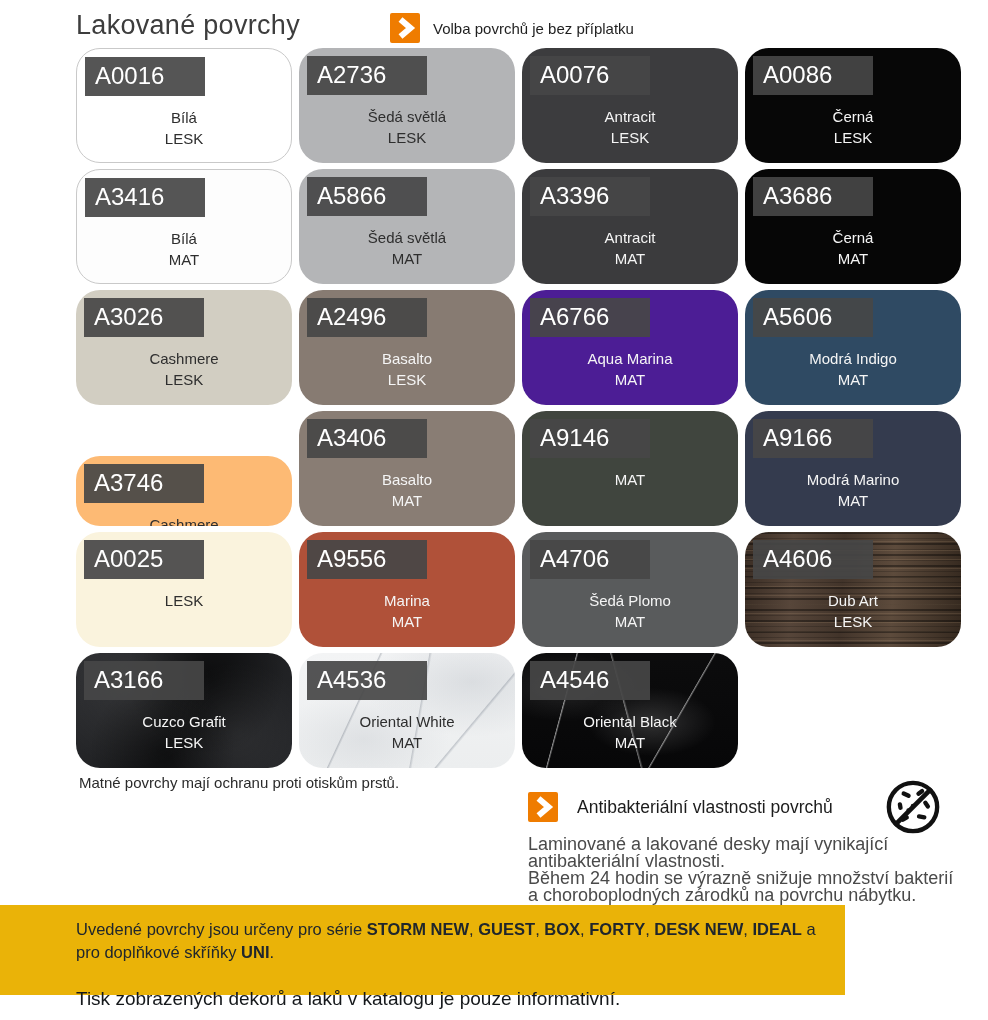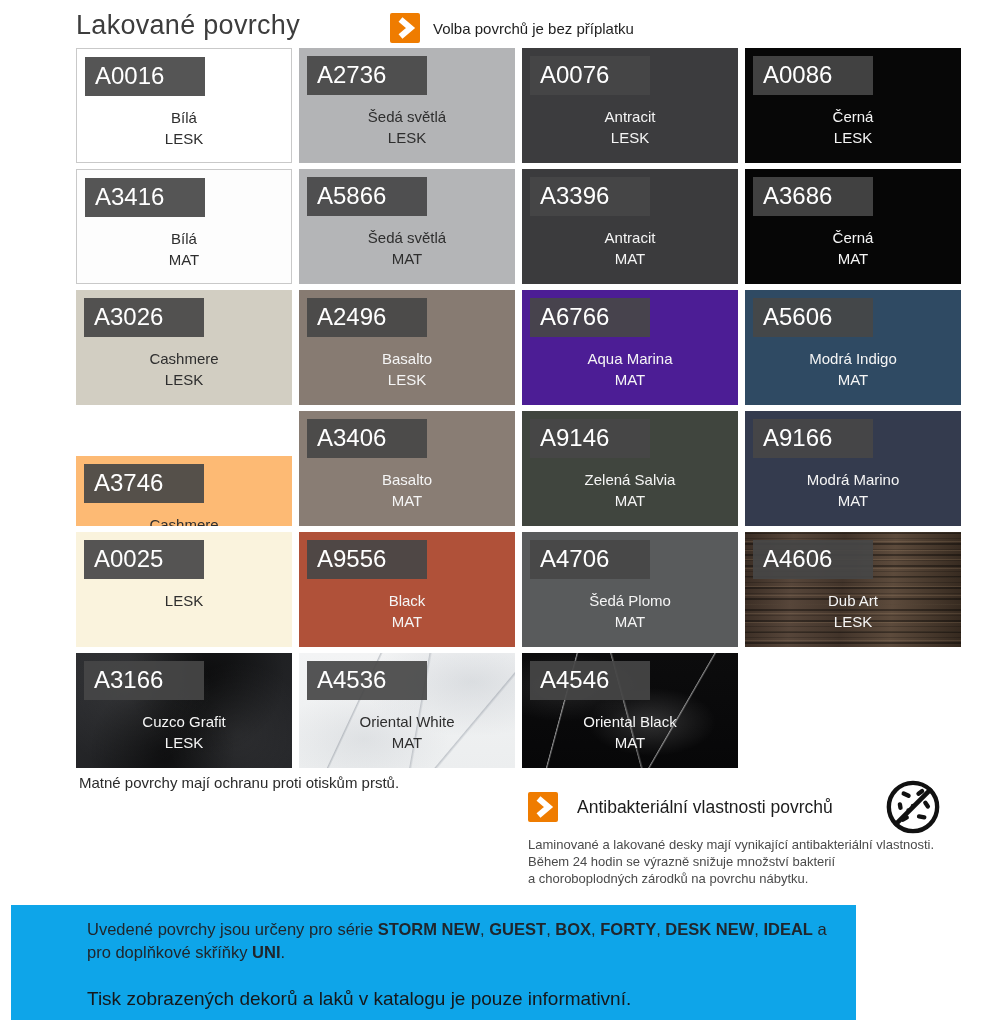--- a/index.html
+++ b/index.html
@@ -26,21 +26,21 @@
   .note-text { font-size:15px; color:#1f1f1f; }
 
   
   .grid {
     position:absolute; left:76px; top:48px;
     display:grid;
     grid-template-columns:repeat(4, 216px);
     grid-auto-rows:115px;
     column-gap:7px; row-gap:6px;
   }
-  .swatch { position:relative; overflow:hidden; }
+  .swatch { position:relative; overflow:hidden;border-radius:24px; }
   .swatch.bordered { border:1px solid #c9c9c9; }
   .badge {
     position:absolute; left:8px; top:8px;
     background:rgba(70,70,70,0.92);
     color:#ffffff;
     font-size:24px; line-height:1;
     padding:7px 12px 8px 10px;
     min-width:120px;
   }
   .labels {
@@ -86,29 +86,29 @@
 
   
   .fingerprint-note {
     position:absolute; left:79px; top:774px;
     font-size:15px; color:#2b2b2b;
   }
   .antibact { position:absolute; left:528px; top:792px; width:432px; }
   .antibact-head { display:flex; align-items:center; gap:19px; }
   .antibact-title { font-size:17.5px; color:#1c1c1c; }
   .antibact-body {
-    margin-top:14px; font-size:13px; line-height:17px; color:#4a4a4a;
+    margin-top:14px; font-size:18px; line-height:17px; color:#4a4a4a;
   }
   .antibact-body span { display:block; }
   .no-bacteria { position:absolute; left:884px; top:778px; width:58px; height:58px; }
 
   
   .band {
-    position:absolute; left:11px; top:905px; width:845px; height:115px;
-    background:#0ea5e9;
+    position:absolute; left:0; top:905px; width:845px; height:90px;
+    background:#eab308;
   }
   .band-line1 {
     position:absolute; left:76px; top:13px; width:762px;
     font-size:16.5px; line-height:23px; color:#20262c;
   }
   .band-line1 b { font-weight:700; }
   .band-line2 {
     position:absolute; left:76px; top:83px;
     font-size:19px; color:#15181b;
   }
@@ -221,41 +221,40 @@
     <div class="swatch text-light" style="background: rgb(137, 125, 116);">
     <div class="badge"><span class="code">A3406</span></div>
     <div class="labels">
       <div class="name">Basalto</div>
       <div class="finish">MAT</div>
     </div>
   </div>
     <div class="swatch text-light" style="background: rgb(64, 69, 62);">
     <div class="badge"><span class="code">A9146</span></div>
     <div class="labels">
-      <div class="name">Zelená Salvia</div>
       <div class="finish">MAT</div>
     </div>
   </div>
     <div class="swatch text-light" style="background: rgb(52, 59, 78);">
     <div class="badge"><span class="code">A9166</span></div>
     <div class="labels">
       <div class="name">Modrá Marino</div>
       <div class="finish">MAT</div>
     </div>
   </div>
     <div class="swatch text-dark" style="background: rgb(250, 243, 221); padding-left: 8px;">
     <div class="badge"><span class="code">A0025</span></div>
     <div class="labels">
       <div class="finish">LESK</div>
     </div>
   </div>
     <div class="swatch text-light" style="background: rgb(176, 81, 57);">
     <div class="badge"><span class="code">A9556</span></div>
     <div class="labels">
-      <div class="name">Black</div>
+      <div class="name">Marina</div>
       <div class="finish">MAT</div>
     </div>
   </div>
     <div class="swatch text-light" style="background: rgb(89, 91, 92);">
     <div class="badge"><span class="code">A4706</span></div>
     <div class="labels">
       <div class="name">Šedá Plomo</div>
       <div class="finish">MAT</div>
     </div>
   </div>

